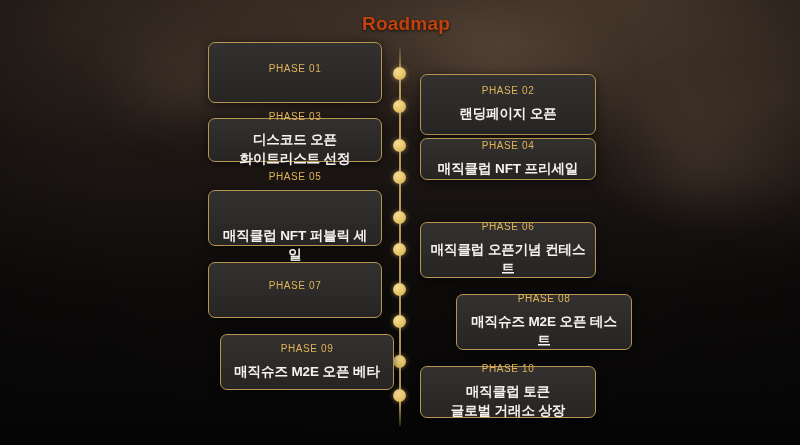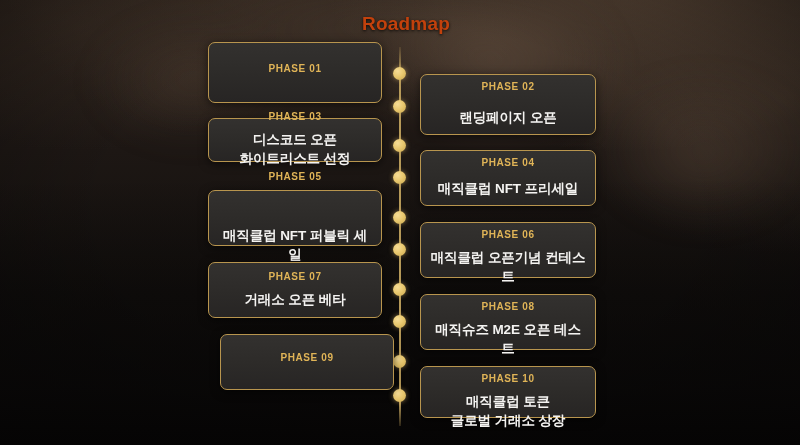--- a/index.html
+++ b/index.html
@@ -96,38 +96,38 @@
     box-shadow: 0 2px 10px rgba(0,0,0,0.55);
     display: flex;
     flex-direction: column;
     align-items: center;
     justify-content: center;
     z-index: 6;
     padding: 6px 8px;
   }
   .phase-label {
     font-size: 10px;
-    font-weight: bold;
+    font-weight: normal;
     letter-spacing: 0.6px;
     color: #e0b457;
     text-align: center;
     margin-bottom: 9px;
   }
   .phase-text {
     font-size: 13.5px;
     font-weight: bold;
     color: #f4f3f1;
     text-align: center;
     line-height: 1.38;
     white-space: pre-line;
     letter-spacing: -0.1px;
   }
 
   .left-card  { left: 208px; width: 174px; }
-  .right-card { left: 420px; width: 176px; justify-content: space-between; }
+  .right-card { left: 420px; width: 176px; }
 </style>
 </head>
 <body>
 
 <div id="bg-base"></div>
 <div id="bg-smoke"></div>
 <div id="bg-vignette"></div>
 
 <h1 id="page-title">Roadmap</h1>
 
@@ -152,41 +152,41 @@
     </div>
     <div class="phase-card right-card" style="top: 74px; height: 61px;">
       <div class="phase-label">PHASE 02</div>
       <div class="phase-text">랜딩페이지 오픈</div>
     </div>
     <div class="phase-card left-card" style="top: 118px; height: 44px;">
       <div class="phase-label">PHASE 03</div>
       <div class="phase-text">디스코드 오픈
 화이트리스트 선정</div>
     </div>
-    <div class="phase-card right-card" style="top: 150px; height: 56px;">
+    <div class="phase-card right-card" style="top: 138px; height: 42px;">
       <div class="phase-label">PHASE 04</div>
       <div class="phase-text">매직클럽 NFT 프리세일</div>
     </div>
     <div class="phase-card left-card" style="top: 190px; height: 56px; gap: 36px;">
       <div class="phase-label">PHASE 05</div>
       <div class="phase-text">매직클럽 NFT 퍼블릭 세일</div>
     </div>
     <div class="phase-card right-card" style="top: 222px; height: 56px;">
       <div class="phase-label">PHASE 06</div>
       <div class="phase-text">매직클럽 오픈기념 컨테스트</div>
     </div>
     <div class="phase-card left-card" style="top: 262px; height: 56px;">
       <div class="phase-label">PHASE 07</div>
-      <div class="phase-text">거래소 오픈 베타</div>
     </div>
-    <div class="phase-card right-card" style="top: 294px; height: 56px;">
+    <div class="phase-card right-card" style="top: 294px; height: 56px; margin-left: 36px;">
       <div class="phase-label">PHASE 08</div>
       <div class="phase-text">매직슈즈 M2E 오픈 테스트</div>
     </div>
     <div class="phase-card left-card" style="top: 334px; height: 56px; margin-left: 12px;">
       <div class="phase-label">PHASE 09</div>
+      <div class="phase-text">매직슈즈 M2E 오픈 베타</div>
     </div>
     <div class="phase-card right-card" style="top: 366px; height: 52px;">
       <div class="phase-label">PHASE 10</div>
       <div class="phase-text">매직클럽 토큰
 글로벌 거래소 상장</div>
     </div>
   </div>
 
 </body></html>

